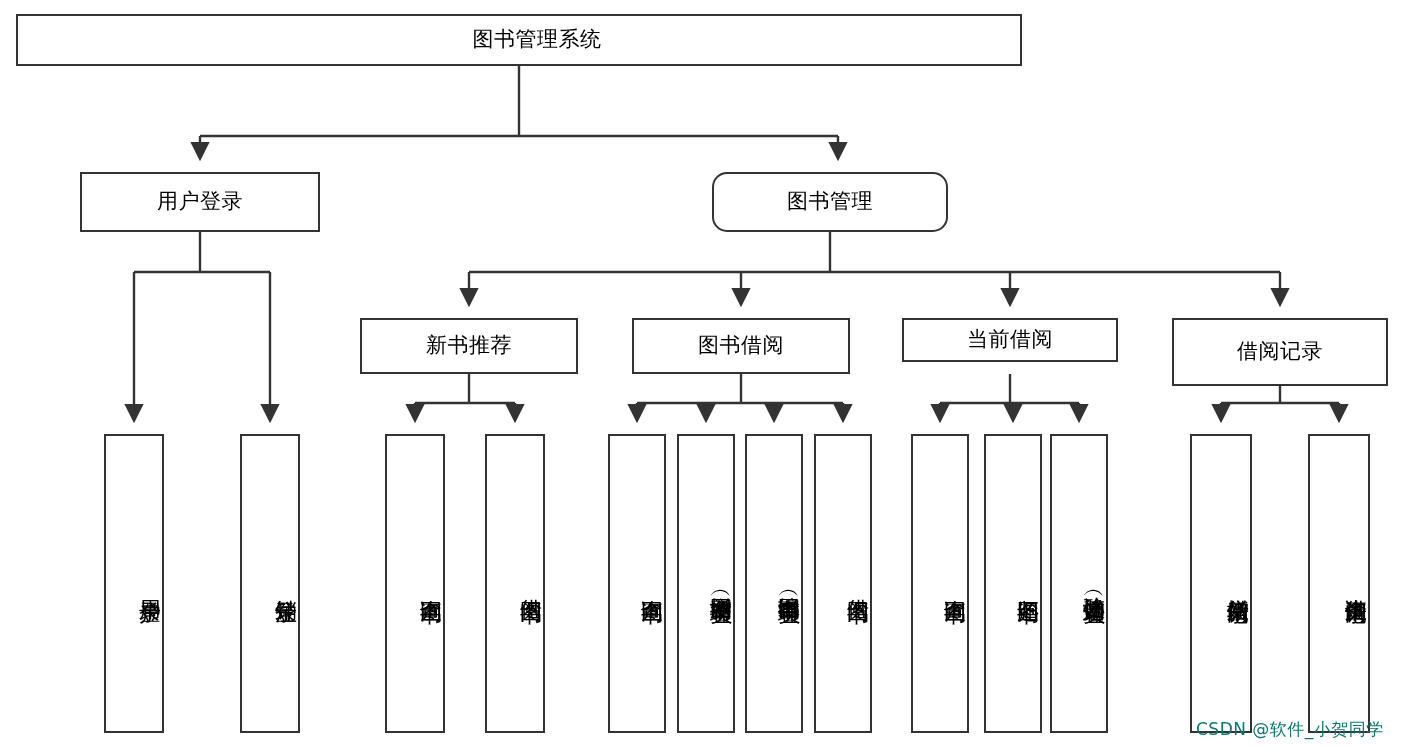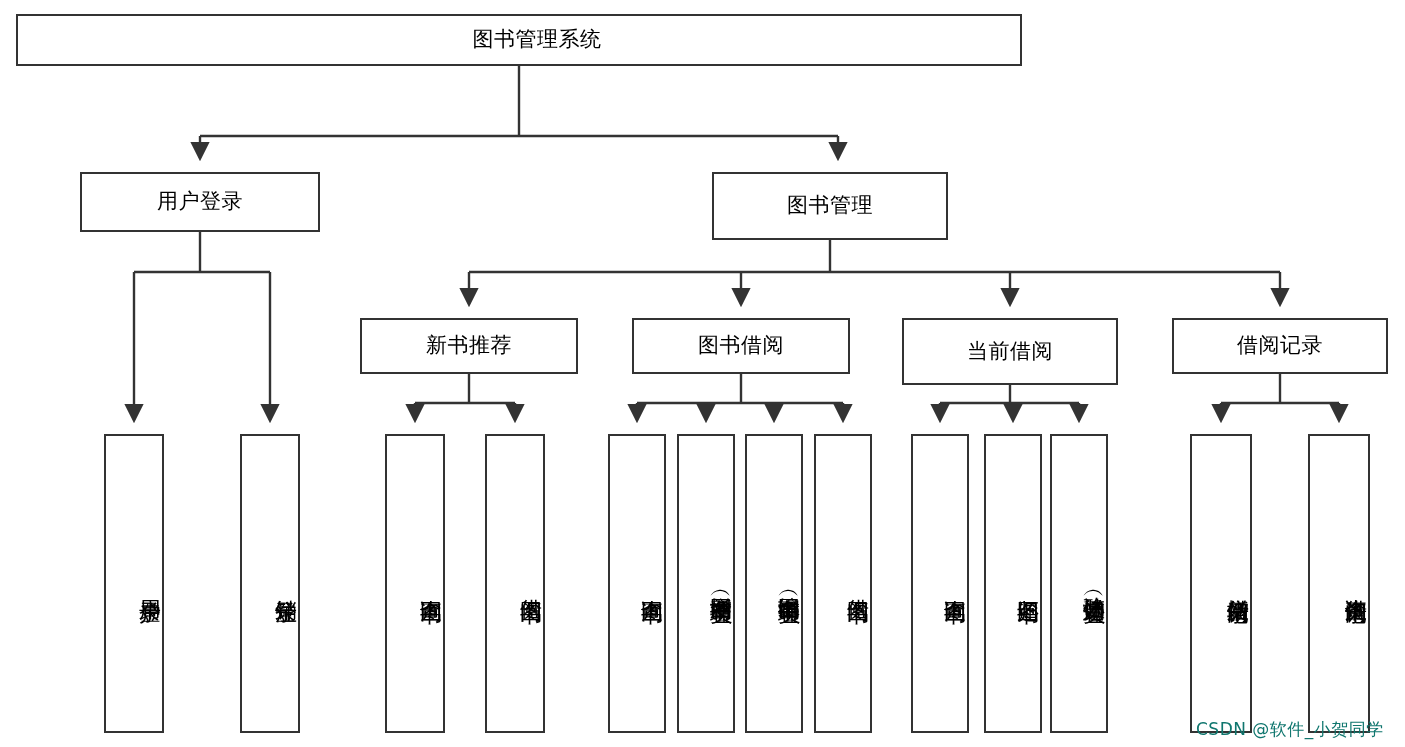--- a/index.html
+++ b/index.html
@@ -119,34 +119,34 @@
     </g>
   </svg>
 
   <div class="node horiz" id="n-root" style="left: 16px; top: 14px; width: 1006px; height: 52px; padding-left: 36px;">
     <span class="label">图书管理系统</span>
   </div>
 
   <div class="node horiz" id="n-l1-0" style="left: 80px; top: 172px; width: 240px; height: 60px;">
     <span class="label">用户登录</span>
   </div>
-  <div class="node horiz" id="n-l1-1" style="left: 712px; top: 172px; width: 236px; height: 68px;">
+  <div class="node horiz" id="n-l1-1" style="left: 712px; top: 172px; width: 236px; height: 60px; border-radius: 15px;">
     <span class="label">图书管理</span>
   </div>
 
   <div class="node horiz" id="n-l2-1" style="left: 632px; top: 318px; width: 218px; height: 56px;">
     <span class="label">图书借阅</span>
   </div>
   <div class="node horiz" id="n-l2-0" style="left: 360px; top: 318px; width: 218px; height: 56px;">
     <span class="label">新书推荐</span>
   </div>
-  <div class="node horiz" id="n-l2-2" style="left: 902px; top: 318px; width: 216px; height: 67px;">
+  <div class="node horiz" id="n-l2-2" style="left: 902px; top: 318px; width: 216px; height: 44px;">
     <span class="label">当前借阅</span>
   </div>
-  <div class="node horiz" id="n-l2-3" style="left: 1172px; top: 318px; width: 216px; height: 56px;">
+  <div class="node horiz" id="n-l2-3" style="left: 1172px; top: 318px; width: 216px; height: 68px;">
     <span class="label">借阅记录</span>
   </div>
 
   <div class="node vert" id="n-lf-0" style="left: 104px; top: 434px; width: 60px; height: 299px;">
     <span class="label">用户登录</span>
   </div>
   <div class="node vert" id="n-lf-1" style="left: 240px; top: 434px; width: 60px; height: 299px;">
     <span class="label">注销登录</span>
   </div>
   <div class="node vert" id="n-lf-2" style="left: 385px; top: 434px; width: 60px; height: 299px;">

